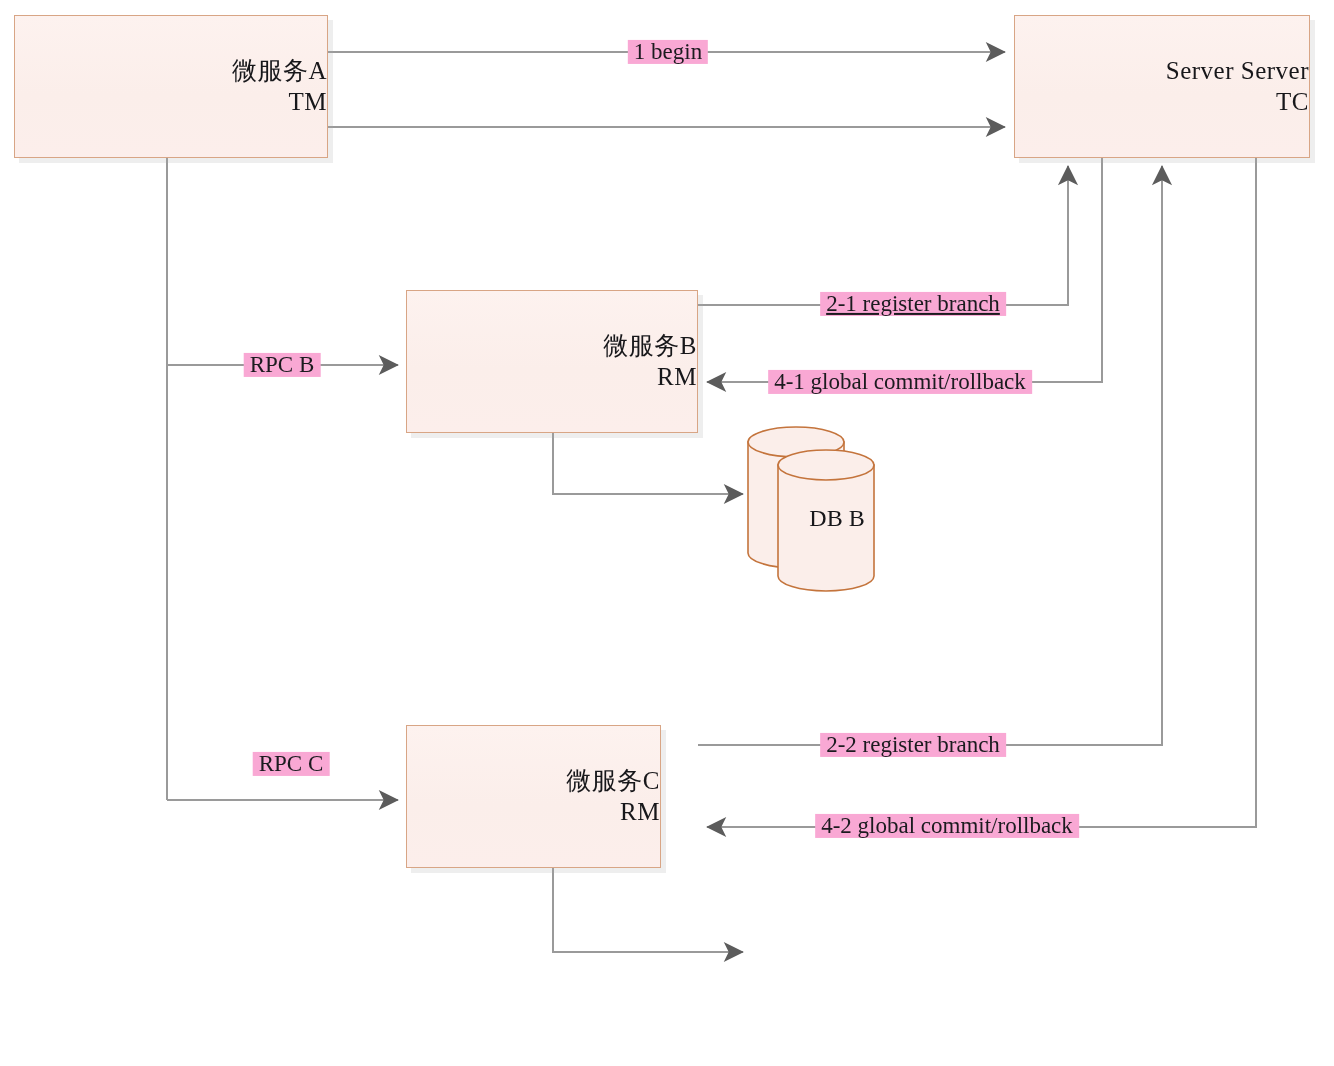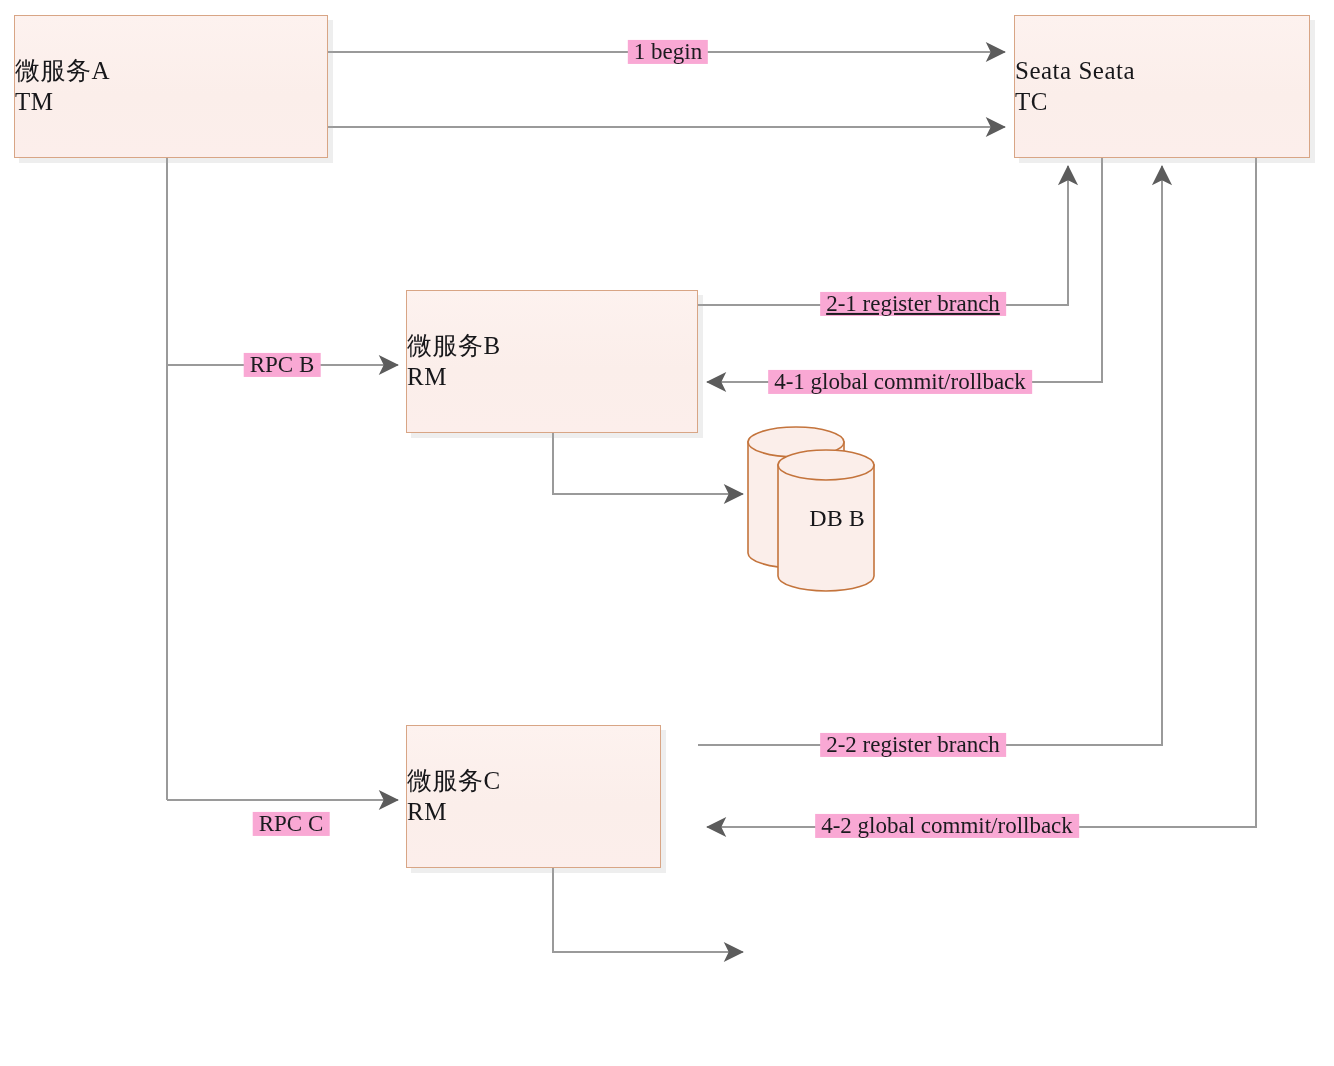--- a/index.html
+++ b/index.html
@@ -28,21 +28,21 @@
   }
   
   .node-box {
     position: absolute;
     box-sizing: border-box;
     border: 1.6px solid #d8a585;
     background: linear-gradient(180deg, #fdf2ef 0%, #fbeeea 55%, #fceeeb 100%);
     box-shadow: 5px 5px 0 0 rgba(170,170,170,0.20);
     display: flex;
     flex-direction: column;
-    align-items: flex-start;
+    align-items: flex-end;
     justify-content: center;
     color: #17171a;
   }
   .node-line-1 {
     font-size: 25px;
     line-height: 1.25;
     letter-spacing: 0.5px;
     white-space: nowrap;
   }
   .node-line-2 {
@@ -132,21 +132,21 @@
       <path d="M 553 868 L 553 952 L 743 952" marker-end="url(#arrow-right)"></path>
     </g>
   </svg>
 
   <div class="node-box" id="node-service-a">
     <div class="node-line-1">微服务A</div>
     <div class="node-line-2">TM</div>
   </div>
 
   <div class="node-box" id="node-seata">
-    <div class="node-line-1">Seata Seata</div>
+    <div class="node-line-1">Server Server</div>
     <div class="node-line-2">TC</div>
   </div>
 
   <div class="node-box" id="node-service-b">
     <div class="node-line-1">微服务B</div>
     <div class="node-line-2">RM</div>
   </div>
 
   <div class="node-box" id="node-service-c">
     <div class="node-line-1">微服务C</div>
@@ -166,21 +166,21 @@
     </svg>
     <div class="db-label">DB B</div>
   </div>
 
 
   <div class="edge-label" style="left:668px; top:52px;">1 begin</div>
 
 
   <div class="edge-label" style="left:282px; top:365px;">RPC  B</div>
 
-  <div class="edge-label" style="left:291px; top:824px;text-align:center;">RPC  C</div>
+  <div class="edge-label" style="left:291px; top:764px;text-align:center;">RPC  C</div>
 
   <div class="edge-label" style="left:913px; top:304px;text-decoration:underline;">2-1 register branch</div>
 
   <div class="edge-label" style="left:900px; top:382px;">4-1 global commit/rollback</div>
 
   <div class="edge-label" style="left:913px; top:745px;">2-2 register branch</div>
 
   <div class="edge-label" style="left:947px; top:826px;font-family:Liberation Serif, serif;">4-2 global commit/rollback</div>
 
 </div>

